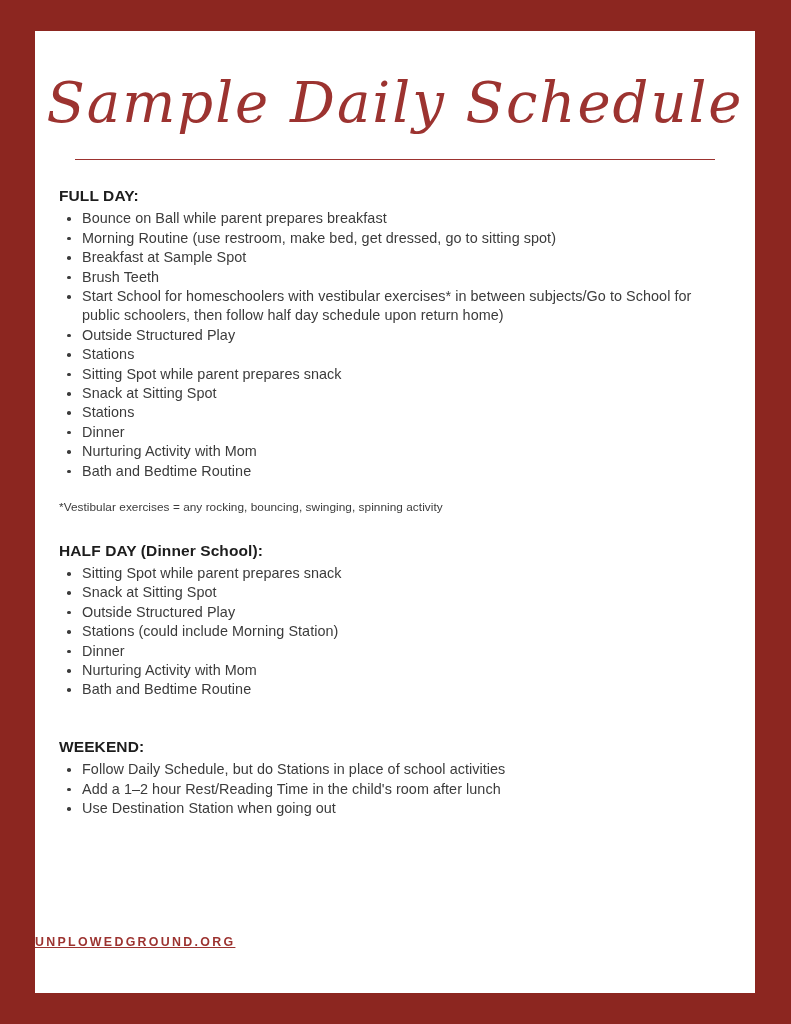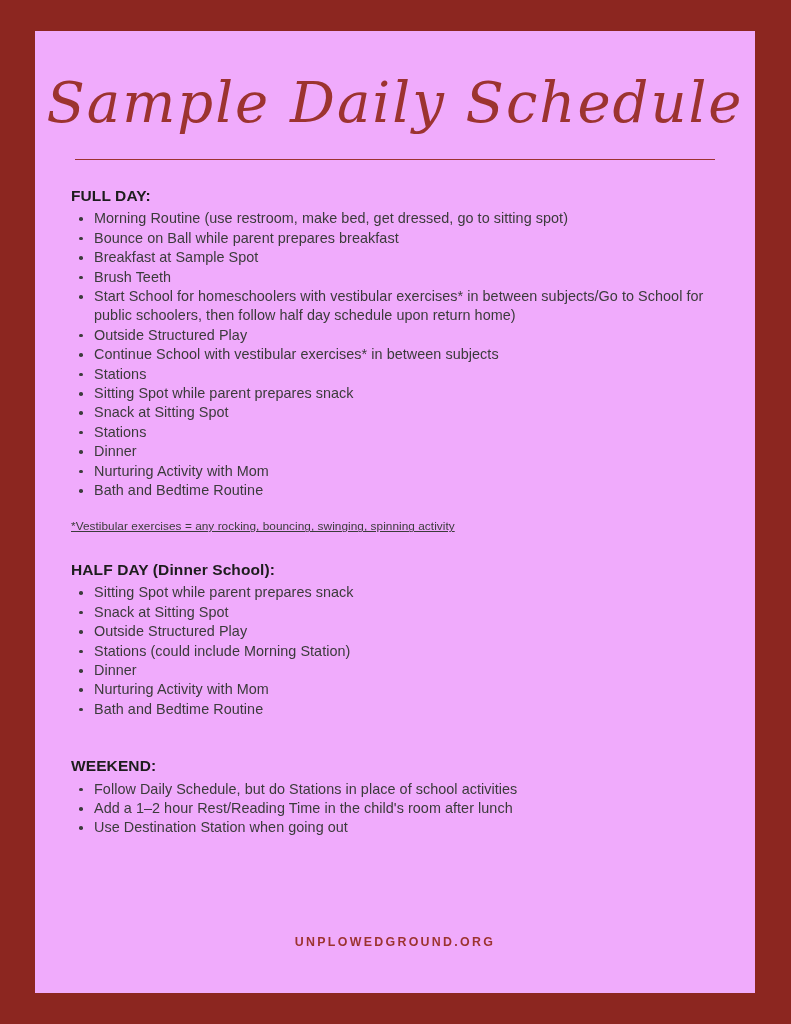--- a/index.html
+++ b/index.html
@@ -14,21 +14,21 @@
     background: #8c2620;
     font-family: "Liberation Sans", sans-serif;
     overflow: hidden;
   }
   .page {
     position: absolute;
     left: 35px;
     top: 31px;
     width: 720px;
     height: 962px;
-    background: #f0abfc;
+    background: #ffffff;
   }
   .title {
     position: absolute;
     left: 0;
     top: 44px;
     width: 720px;
     text-align: center;
     color: #9c3330;
     font-family: "DejaVu Serif", serif;
     font-style: italic;
@@ -41,21 +41,21 @@
   .title-rule {
     position: absolute;
     left: 40px;
     top: 128px;
     width: 640px;
     height: 1px;
     background: #9c3330;
   }
   .content {
     position: absolute;
-    left: 36px;
+    left: 24px;
     top: 155px;
     width: 645px;
   }
   .section-heading {
     font-family: "Liberation Sans", sans-serif;
     font-weight: bold;
     font-size: 15.5px;
     color: #1d1d1d;
     letter-spacing: 0.1px;
     margin: 0 0 4px 0;
@@ -82,59 +82,58 @@
     width: 3.6px;
     height: 3.6px;
     border-radius: 50%;
     background: #3b3b3b;
   }
   .footnote {
     font-size: 11.8px;
     color: #3b3b3b;
     line-height: 1.4;
     letter-spacing: 0.05px;
-    text-decoration: underline;
   }
   .gap-footnote { height: 18px; }
   .gap-section  { height: 25px; }
   .gap-weekend  { height: 37px; }
   .footer {
     position: absolute;
     left: 0;
     top: 904px;
     width: 720px;
-    text-align: center;
+    text-align: left;
     color: #9c3330;
     font-family: "Liberation Sans", sans-serif;
     font-weight: bold;
     font-size: 12.4px;
     letter-spacing: 2.3px;
+    text-decoration: underline;
   }
 </style>
 </head>
 <body>
 
 <div class="page">
 
   <div class="title">Sample Daily Schedule</div>
 
   <div class="title-rule"></div>
 
   <div class="content">
 
     <div class="section">
       <div class="section-heading">FULL DAY:</div>
       <ul class="sched">
+        <li>Bounce on Ball while parent prepares breakfast</li>
         <li>Morning Routine (use restroom, make bed, get dressed, go to sitting spot)</li>
-        <li>Bounce on Ball while parent prepares breakfast</li>
         <li>Breakfast at Sample Spot</li>
         <li>Brush Teeth</li>
         <li>Start School for homeschoolers with vestibular exercises* in between subjects/Go to School for public schoolers, then follow half day schedule upon return home)</li>
         <li>Outside Structured Play</li>
-        <li>Continue School with vestibular exercises* in between subjects</li>
         <li>Stations</li>
         <li>Sitting Spot while parent prepares snack</li>
         <li>Snack at Sitting Spot</li>
         <li>Stations</li>
         <li>Dinner</li>
         <li>Nurturing Activity with Mom</li>
         <li>Bath and Bedtime Routine</li>
       </ul>
     </div>
 

